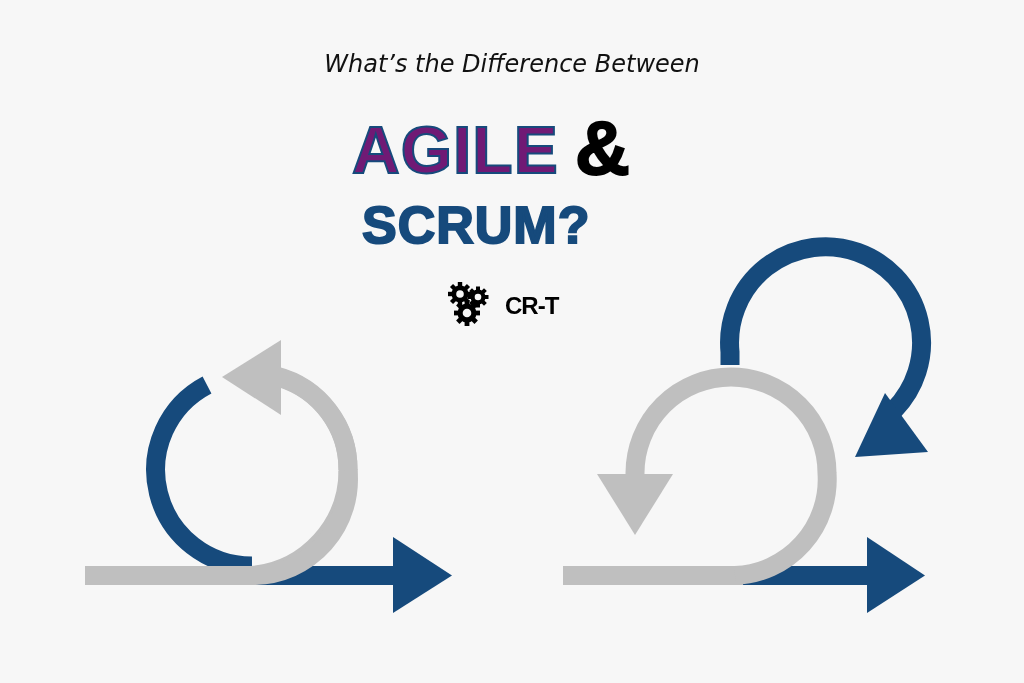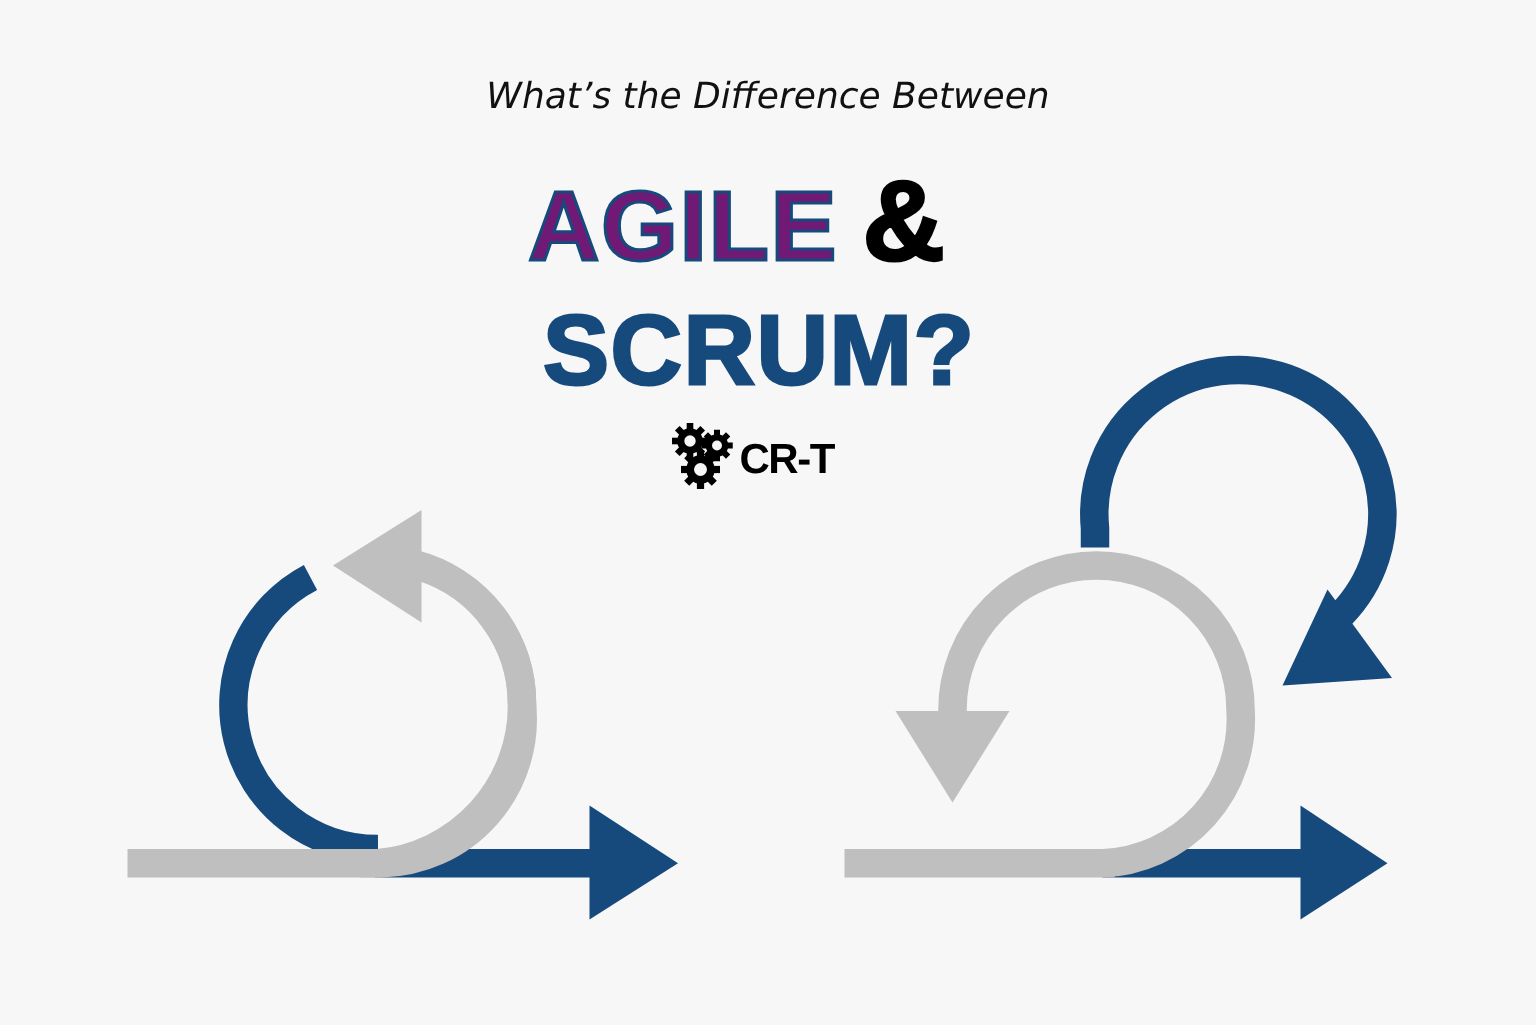--- a/index.html
+++ b/index.html
@@ -33,36 +33,36 @@
     font-family: "Liberation Sans", sans-serif;
     font-weight: bold;
     font-size: 76px;
     color: #000000;
     -webkit-text-stroke: 2px #000;
   }
   .word-scrum {
     position: absolute; left: 362px; top: 195px;
     font-family: "Liberation Sans", sans-serif;
     font-weight: bold;
-    font-size: 66px;
+    font-size: 52px;
     color: #164a7c;
     letter-spacing: 1px;
     -webkit-text-stroke: 2px #164a7c;
   }
   .logo {
     position: absolute; left: 447px; top: 283px;
     height: 46px;
     display: flex; align-items: center;
   }
   .logo-text {
     font-family: "Liberation Sans", sans-serif;
     font-weight: bold;
-    font-size: 28px;
+    font-size: 24px;
     color: #000;
-    margin-left: 0;
+    margin-left: 12px;
     letter-spacing: -1px;
   }
   svg.fig { position: absolute; left: 0; top: 0; }
 </style>
 </head>
 <body>
 
 <div class="subtitle">What’s the Difference Between</div>
 <div class="word-agile">AGILE</div>
 <div class="word-amp">&amp;</div>

